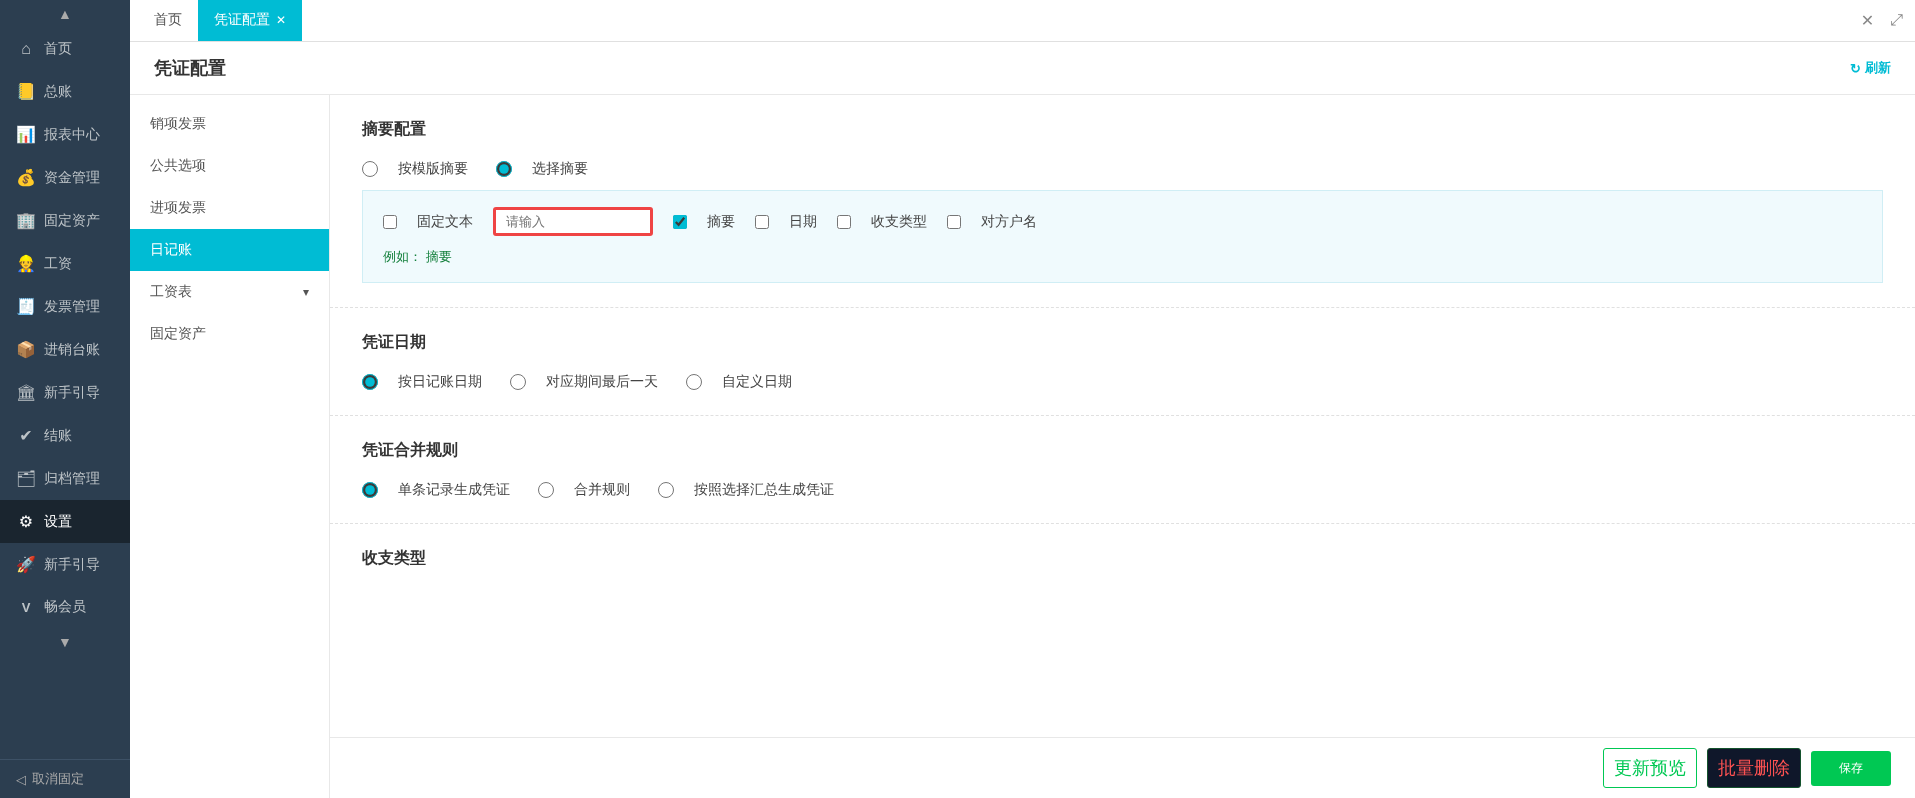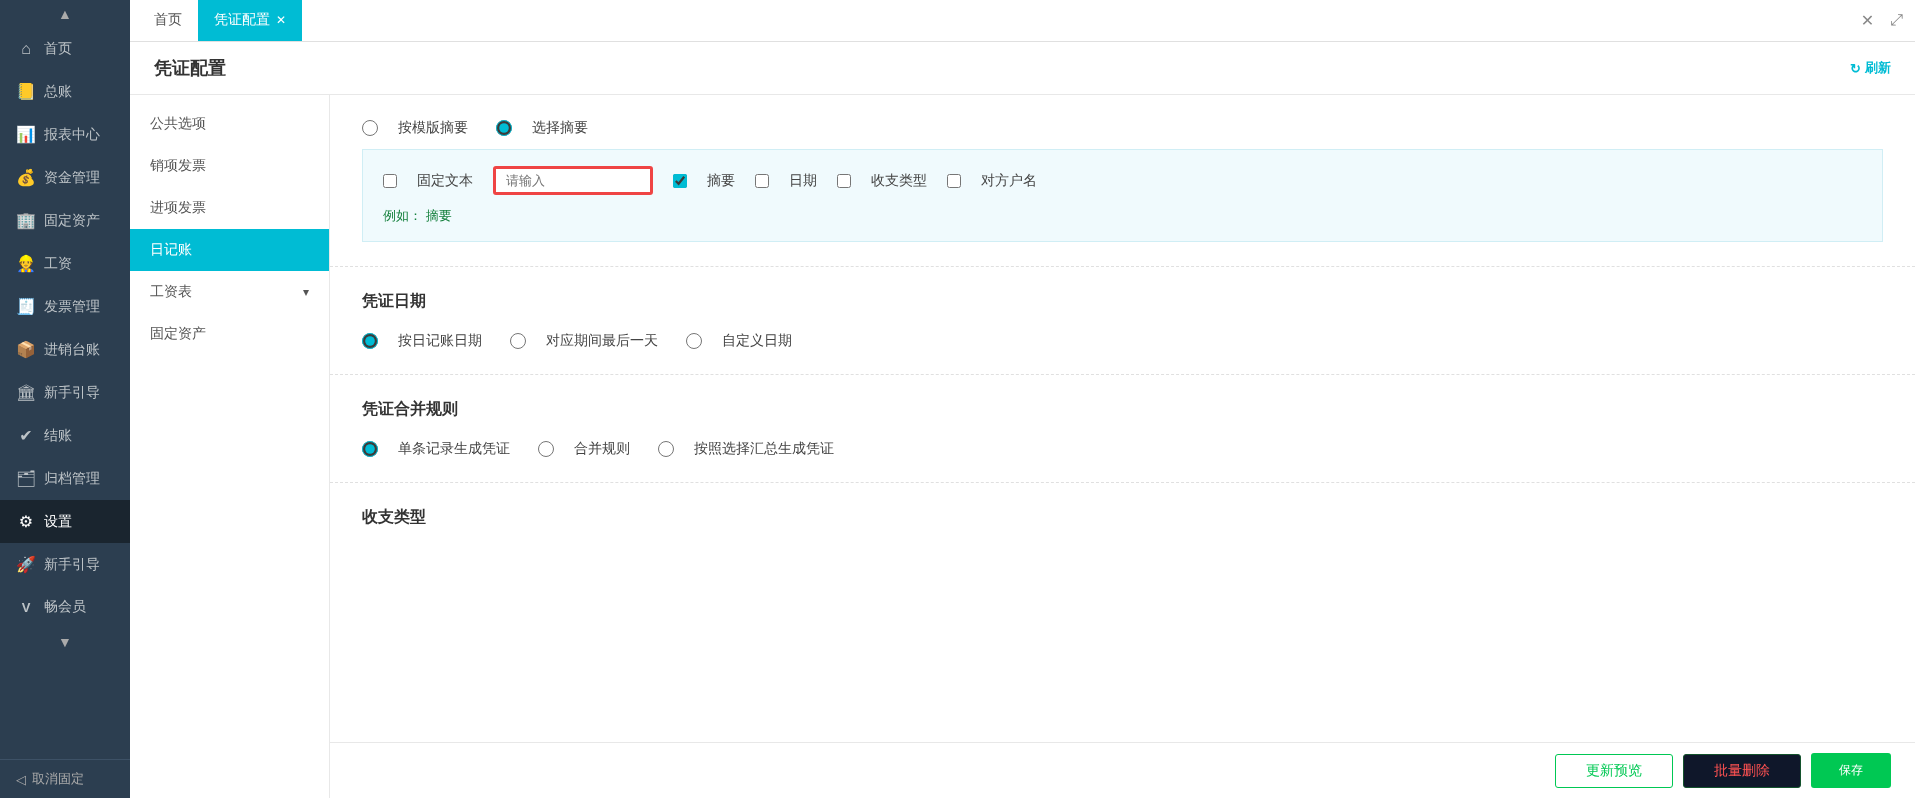--- a/index.html
+++ b/index.html
@@ -211,23 +211,23 @@
       background: #fff;
       border-top: 1px solid #e8e8e8;
       padding: 10px 24px;
       display: flex;
       align-items: center;
       justify-content: flex-end;
       gap: 10px;
       flex-shrink: 0;
     }
     .btn {
-      padding: 7px 30px;
+      padding: 7px 10px;
       border-radius: 3px;
-      font-size: 14px;
+      font-size: 18px;
       cursor: pointer;
       border: none;
       outline: none;
     }
     .btn-outline-green {
       background: #fff;
       border: 1px solid #00c853;
       color: #00c853;
     }
     .btn-outline-red {
@@ -338,44 +338,45 @@
     <div class="refresh-btn">
       <span>↻</span>
       <span>刷新</span>
     </div>
   </div>
 
   <div class="content-area">
 
     <div class="left-nav">
       <div class="left-nav-item">
+        <span>销项发票</span>
+      </div>
+      <div class="left-nav-item">
         <span>公共选项</span>
-      </div>
-      <div class="left-nav-item">
-        <span>销项发票</span>
       </div>
       <div class="left-nav-item">
         <span>进项发票</span>
       </div>
       <div class="left-nav-item active">
         <span>日记账</span>
       </div>
       <div class="left-nav-item">
         <span>工资表</span>
         <span class="chevron">▾</span>
       </div>
       <div class="left-nav-item">
         <span>固定资产</span>
       </div>
     </div>
 
     <div style="flex:1; display:flex; flex-direction:column; overflow:hidden;">
       <div class="right-content">
 
         <div class="section">
+          <div class="section-title">摘要配置</div>
 
           <div class="radio-group">
             <label class="radio-item">
               <input type="radio" name="abstract-mode" class="radio-input" style="">
               <span>按模版摘要</span>
             </label>
             <label class="radio-item">
               <input type="radio" name="abstract-mode" class="radio-input" checked="" style="">
               <span>选择摘要</span>
             </label>

